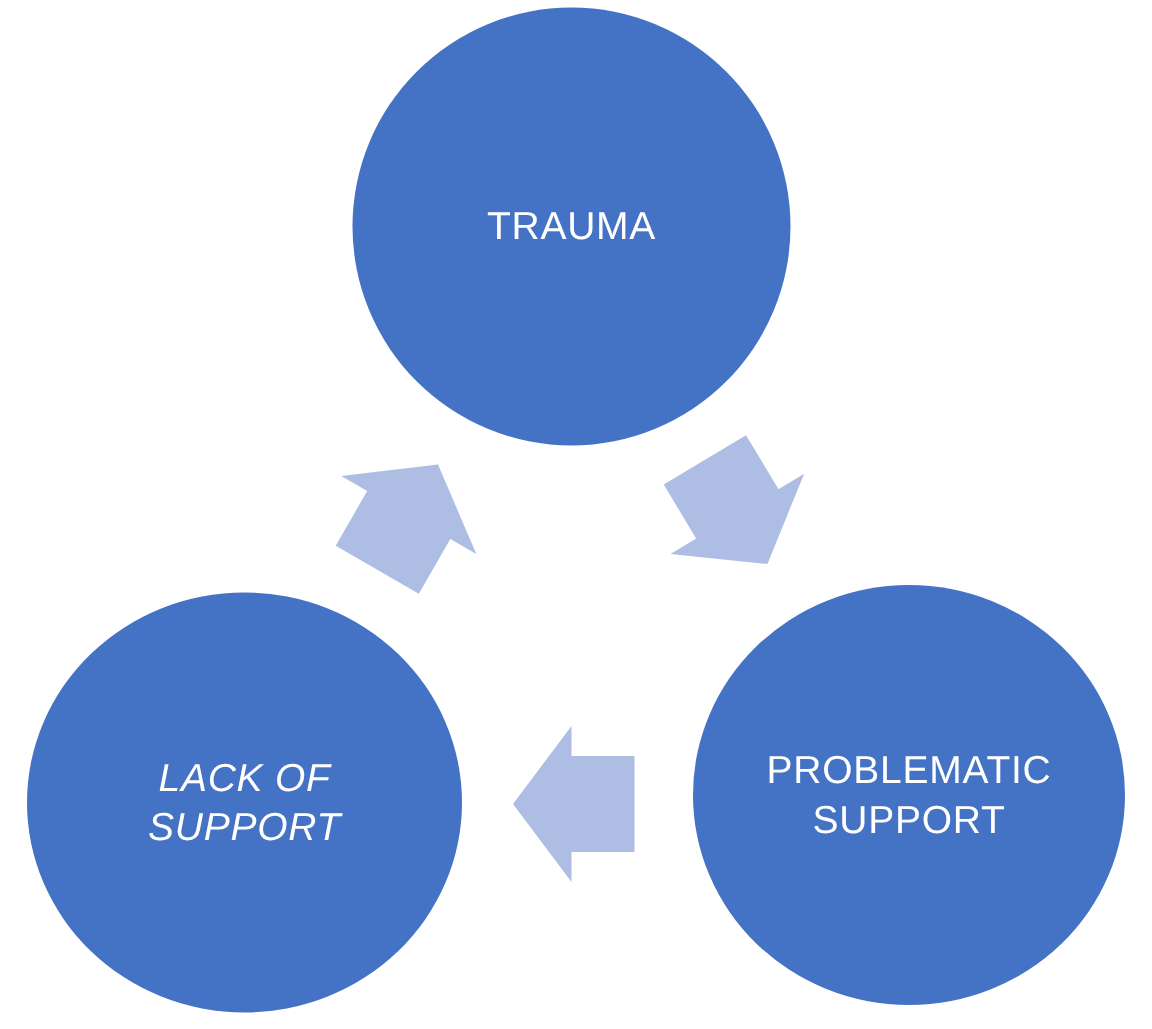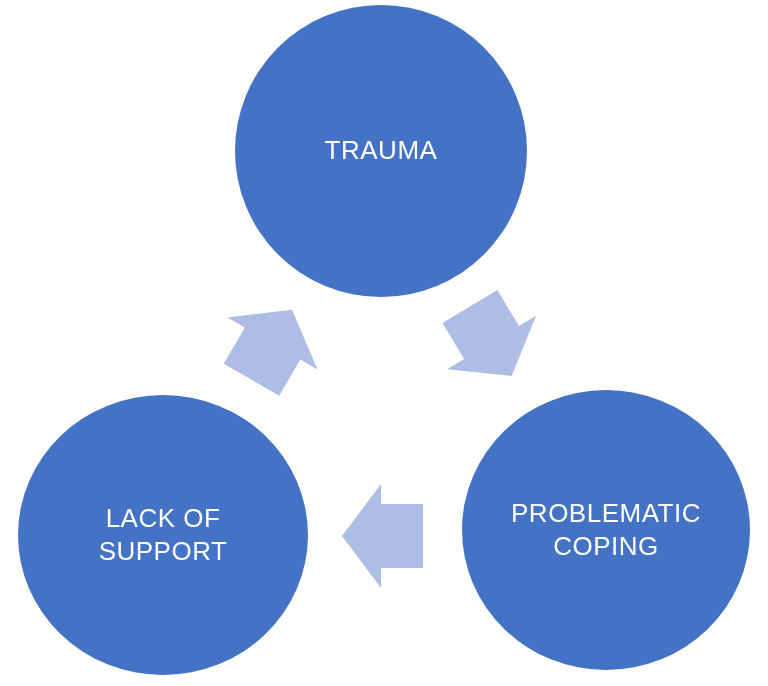--- a/index.html
+++ b/index.html
@@ -35,21 +35,21 @@
   }
   .node-label p {
     margin: 0;
     white-space: pre-wrap;
   }
   .node-label p.para-2 {
     margin-top: 15px;
   }
   .label-trauma  { left: 235px; top:   5px; width: 292px; height: 292px; }
   .label-coping  { left: 489px; top: 390px; width: 234px; height: 280px; }
-  .label-support { left:  73px; top: 395px; width: 180px; height: 280px; }
+  .label-support { left:  73px; top: 395px; width: 180px; height: 280px; font-style: italic; }
 </style>
 </head>
 <body>
 
 <div class="canvas">
 
   <svg class="diagram-svg" width="768" height="686" viewBox="0 0 768 686">
 
     <ellipse cx="381" cy="151" rx="146" ry="146" fill="#4472C4"></ellipse>
     <ellipse cx="606" cy="530" rx="144" ry="140" fill="#4472C4"></ellipse>
@@ -58,20 +58,20 @@
     <polygon points="-39,-32 3,-32 3,-52 42,0 3,52 3,32 -39,32" transform="translate(490,340) rotate(59)" fill="#AEBDE3"></polygon>
     <polygon points="-39,-32 3,-32 3,-52 42,0 3,52 3,32 -39,32" transform="translate(384,536) rotate(180)" fill="#AEBDE3"></polygon>
     <polygon points="-39,-32 3,-32 3,-52 42,0 3,52 3,32 -39,32" transform="translate(271,346) rotate(-60)" fill="#AEBDE3"></polygon>
   </svg>
 
   <div class="node-label label-trauma">
     <p>TRAUMA</p>
   </div>
 
   <div class="node-label label-coping">
-    <p class="para-1">PROBLEMATIC COPING</p>
+    <p class="para-1">PROBLEMATIC SUPPORT</p>
   </div>
 
   <div class="node-label label-support">
     <p>LACK OF SUPPORT</p>
   </div>
 
 </div>
 
 </body></html>

